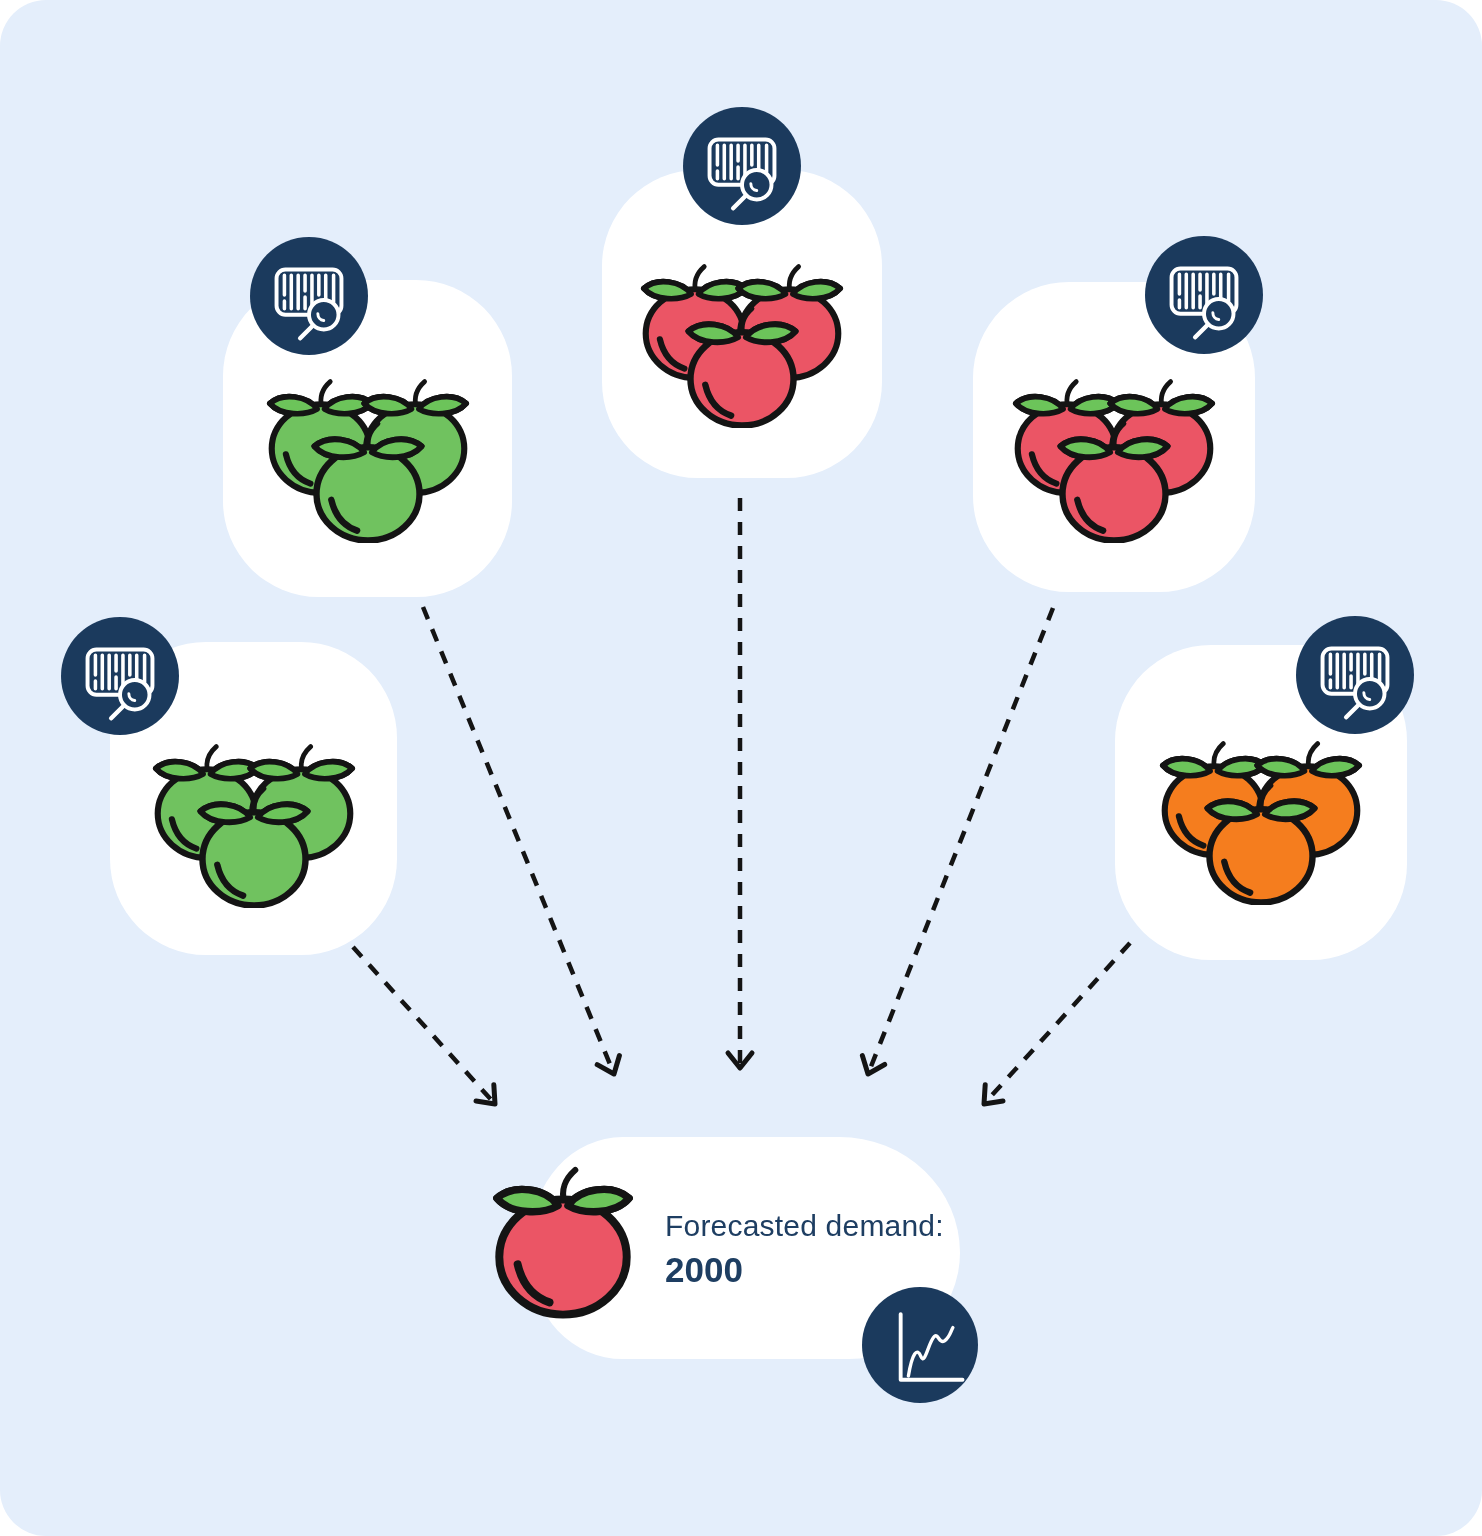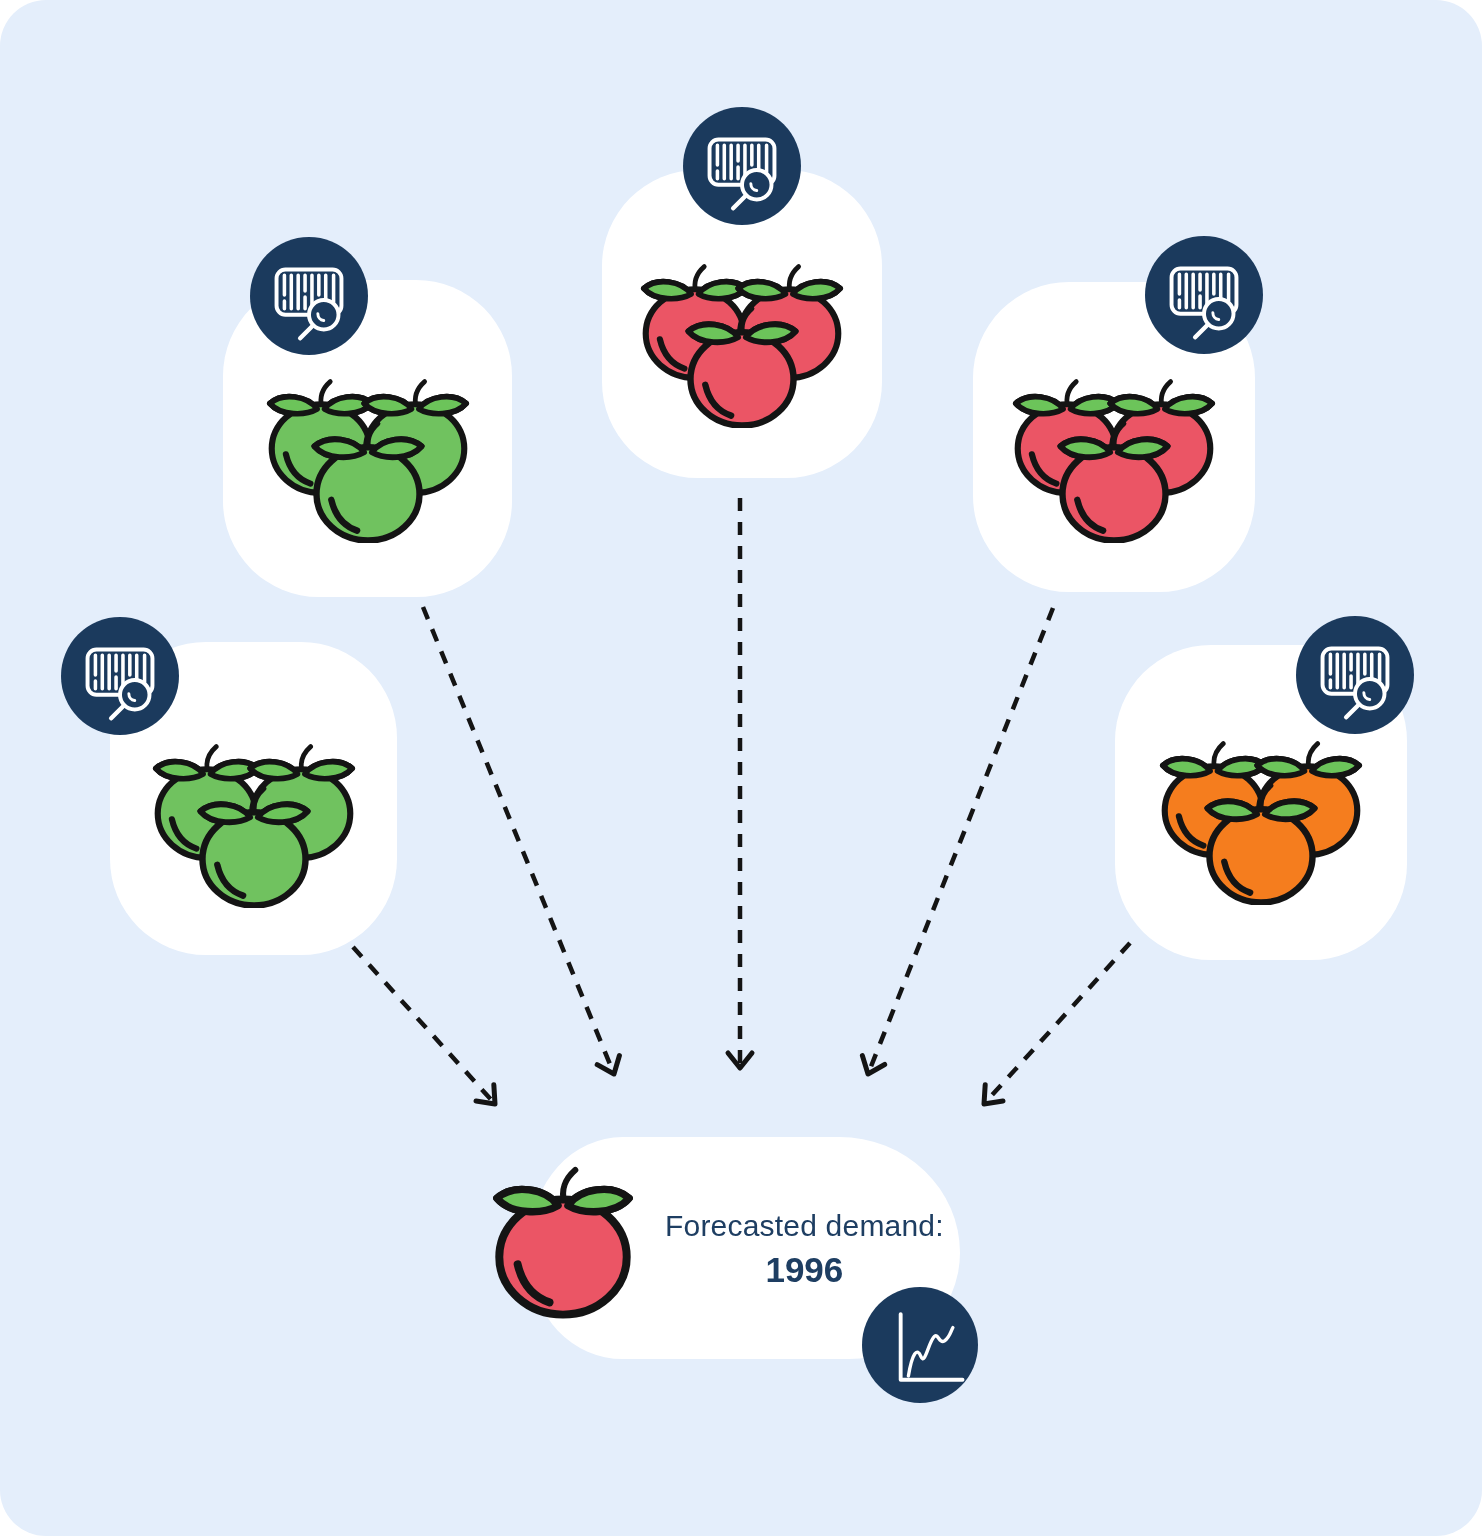--- a/index.html
+++ b/index.html
@@ -4,21 +4,21 @@
 <style>
   html,body{margin:0;padding:0;background:#ffffff;font-family:"Liberation Sans",sans-serif;}
   .stage{position:relative;width:1482px;height:1536px;}
   .canvas{position:absolute;inset:0;background:var(--background,#e4eefb);border-radius:46px;overflow:hidden;}
 
   
   .arrows{position:absolute;left:0;top:0;width:1482px;height:1536px;pointer-events:none;}
   .arrow-line{fill:none;stroke:var(--outline,#141414);stroke-width:4.5;stroke-dasharray:13 11;}
 
   
-  .card{position:absolute;background:var(--card,#ffffff);border-radius:96px;text-align:center;}
+  .card{position:absolute;background:var(--card,#ffffff);border-radius:96px;}
   .supplier-card .cluster{position:absolute;left:50%;transform:translateX(-50%);width:204px;height:168px;}
 
   .c1{left:110px;top:642px;width:287px;height:313px;}
   .c2{left:223px;top:280px;width:289px;height:317px;}
   .c3{left:602px;top:170px;width:280px;height:308px;}
   .c4{left:973px;top:282px;width:282px;height:310px;}
   .c5{left:1115px;top:645px;width:292px;height:315px;}
   .c1 .cluster{top:98px;} .c2 .cluster{top:95px;} .c3 .cluster{top:90px;}
   .c4 .cluster{top:93px;} .c5 .cluster{top:92px;}
 
@@ -157,21 +157,21 @@
           <use href="#cluster"></use>
         </svg>
   </div>
 
   <div class="card forecast-card" data-fruit="red">
     <svg class="forecast-tomato" viewBox="-62 -80 124 142">
       <use href="#fruit"></use>
     </svg>
     <div class="forecast-text">
       <div class="forecast-label">Forecasted demand:</div>
-      <div class="forecast-value">1996</div>
+      <div class="forecast-value">2000</div>
     </div>
     <div class="badge forecast-badge">
       <svg viewBox="0 0 120 120">
             <use href="#trend-chart"></use>
           </svg>
     </div>
   </div>
 
 </div>
 </div>

